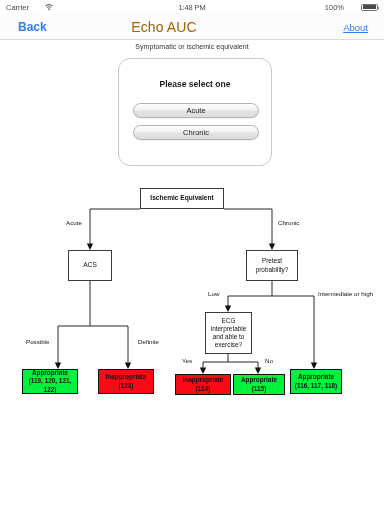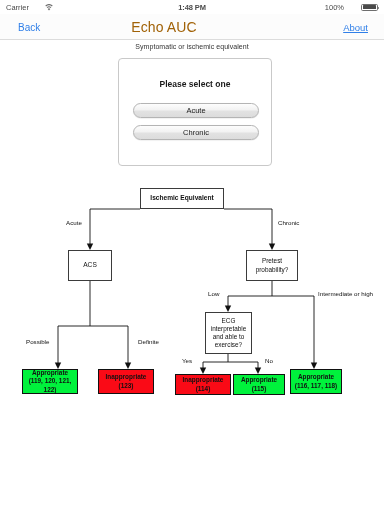--- a/index.html
+++ b/index.html
@@ -11,21 +11,21 @@
     overflow: hidden;
   }
   #screen { position: relative; width: 384px; height: 512px; background:#fff; }
 
   
   .statusbar {
     position: absolute; left:0; top:0; width:384px; height:14px;
     display:flex; align-items:center; font-size:7.5px; color:#4a4a4a;
   }
   .sb-left { position:absolute; left:6px; display:flex; align-items:center; gap:16px; }
-  .sb-center { position:absolute; left:0; width:384px; text-align:center; font-weight:bold; letter-spacing:-0.1px;}
+  .sb-center { position:absolute; left:0; width:384px; text-align:center; font-weight:normal; letter-spacing:-0.1px;}
   .sb-right { position:absolute; right:6px; display:flex; align-items:center; gap:17px; }
   .wifi-ico { display:inline-block; width:8px; height:7px; position:relative; }
   .wifi-ico svg { display:block; }
   .batt { display:inline-block; width:17px; height:7px; border:0.8px solid #6e6e6e;
           border-radius:1.6px; position:relative; padding:0.8px; }
   .batt .fill { display:block; width:100%; height:100%; background:#4a4a4a; border-radius:0.6px;}
   .batt:after { content:""; position:absolute; right:-2.2px; top:2px; width:1.4px; height:2.6px;
                 background:#6e6e6e; border-radius:0 1px 1px 0; }
 
   
@@ -33,37 +33,37 @@
     position:absolute; left:0; top:14px; width:384px; height:26px;
     background:#fcfcfc; border-bottom:0.6px solid #dcdcdc;
   }
   .nav-title {
     position:absolute; left:0; top:0; width:328px; height:26px;
     display:flex; align-items:center; justify-content:center;
     font-size:14px; color:#a16207; letter-spacing:0.1px;
   }
   .nav-back {
     position:absolute; left:18px; top:0; height:26px; display:flex; align-items:center;
-    font-size:10px; color:#2f7fe8; cursor:pointer;
+    font-size:12px; color:#2f7fe8; cursor:pointer;font-weight:bold;
   }
   .nav-about {
     position:absolute; right:16px; top:0; height:26px; display:flex; align-items:center;
     font-size:9.5px; color:#2f7fe8; cursor:pointer;text-decoration:underline;
   }
 
   
   .subtitle {
     position:absolute; left:0; top:43px; width:384px; text-align:center;
     font-size:7px; color:#333; letter-spacing:0.05px;
   }
 
   
   .modal {
     position:absolute; left:118px; top:58px; width:154px; height:108px;
-    background:#ffffff; border:0.8px solid #c9c9c9; border-radius:4px;
+    background:#ffffff; border:0.8px solid #c9c9c9; border-radius:12px;
   }
   .modal-title {
     position:absolute; left:0; top:20px; width:100%; text-align:center;
     font-size:8.5px; font-weight:bold; color:#1a1a1a;
   }
   .opt-btn {
     position:absolute; left:14px; width:126px; height:15px;
     border:0.7px solid #b4b4b4; border-radius:8px;
     background: linear-gradient(to bottom, #fdfdfd 0%, #f2f2f2 45%, #e2e2e2 55%, #dcdcdc 100%);
     display:flex; align-items:center; justify-content:center;

